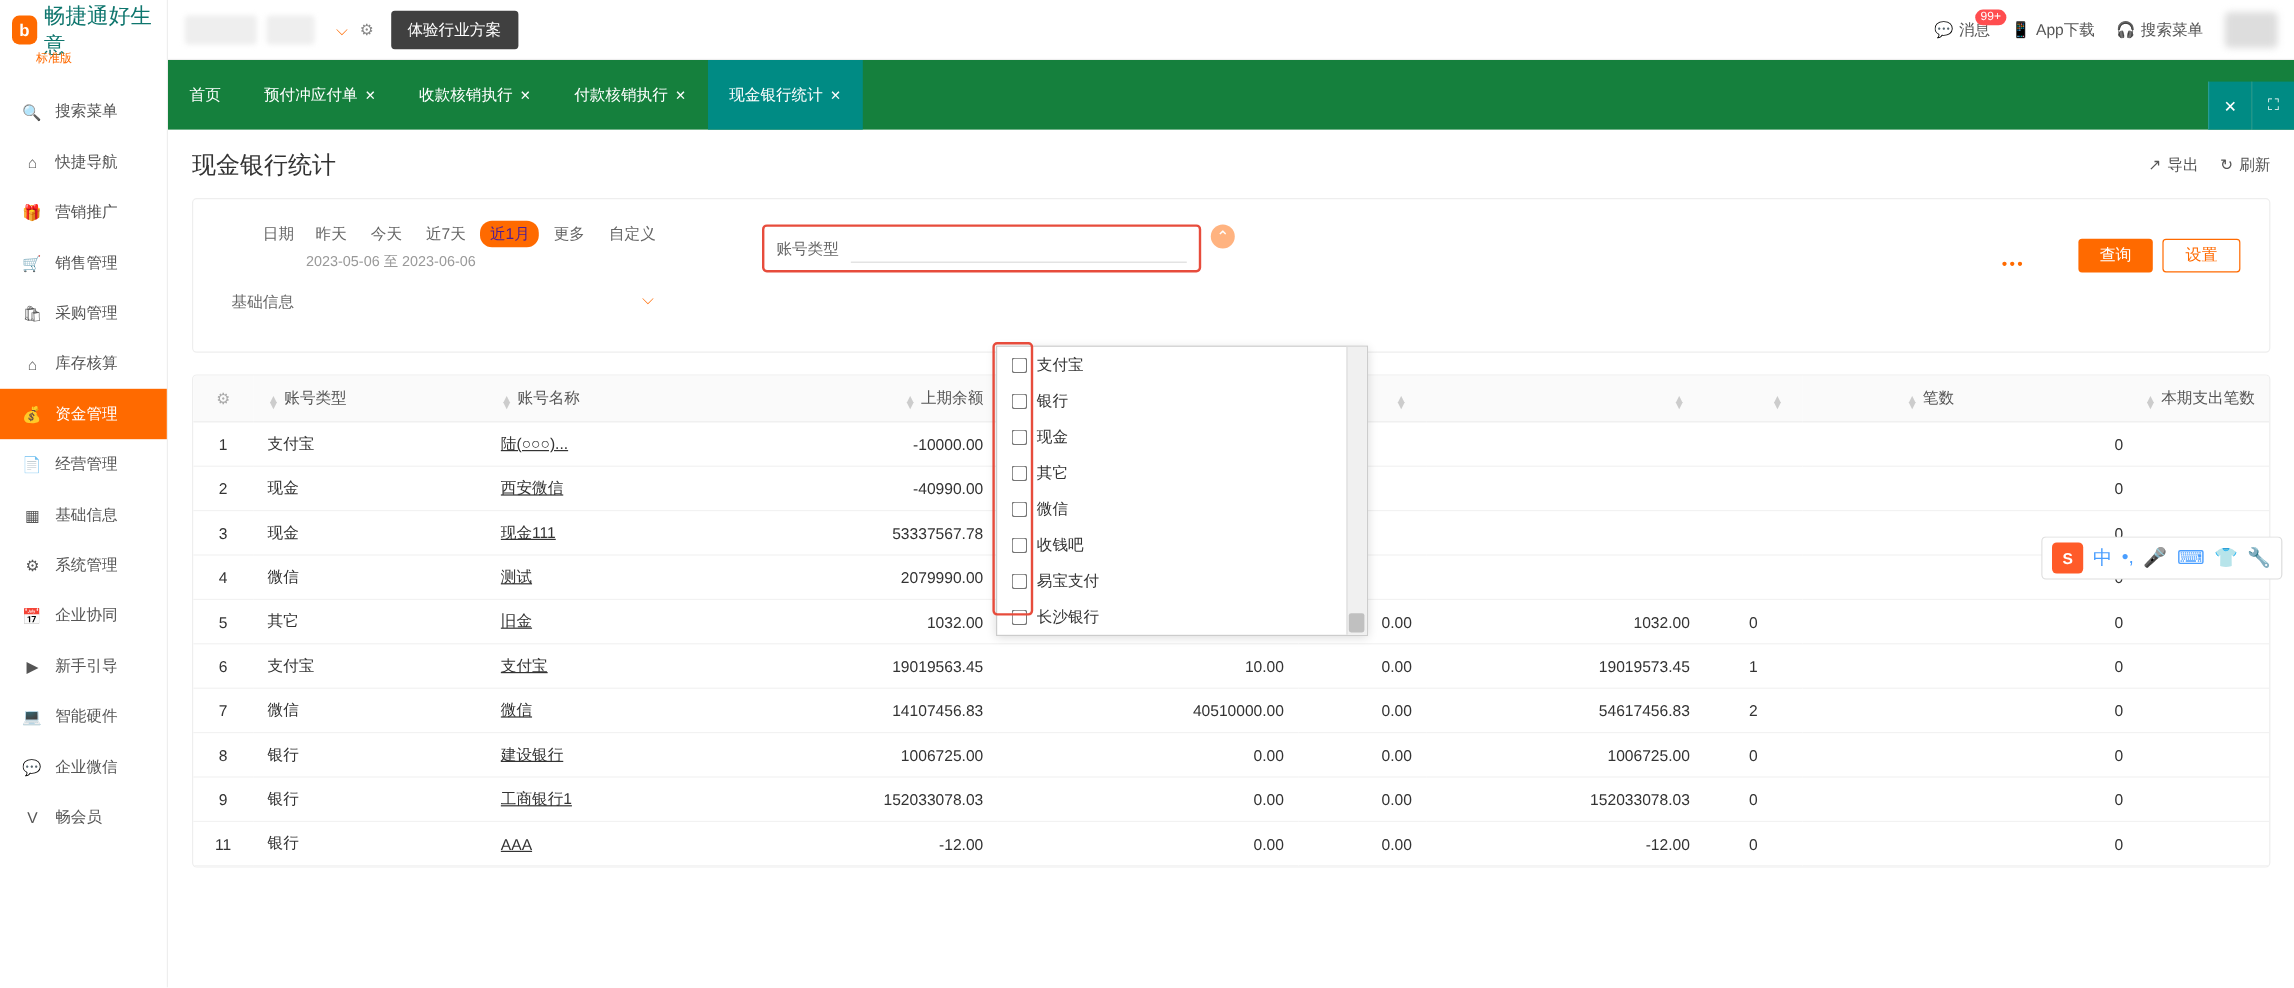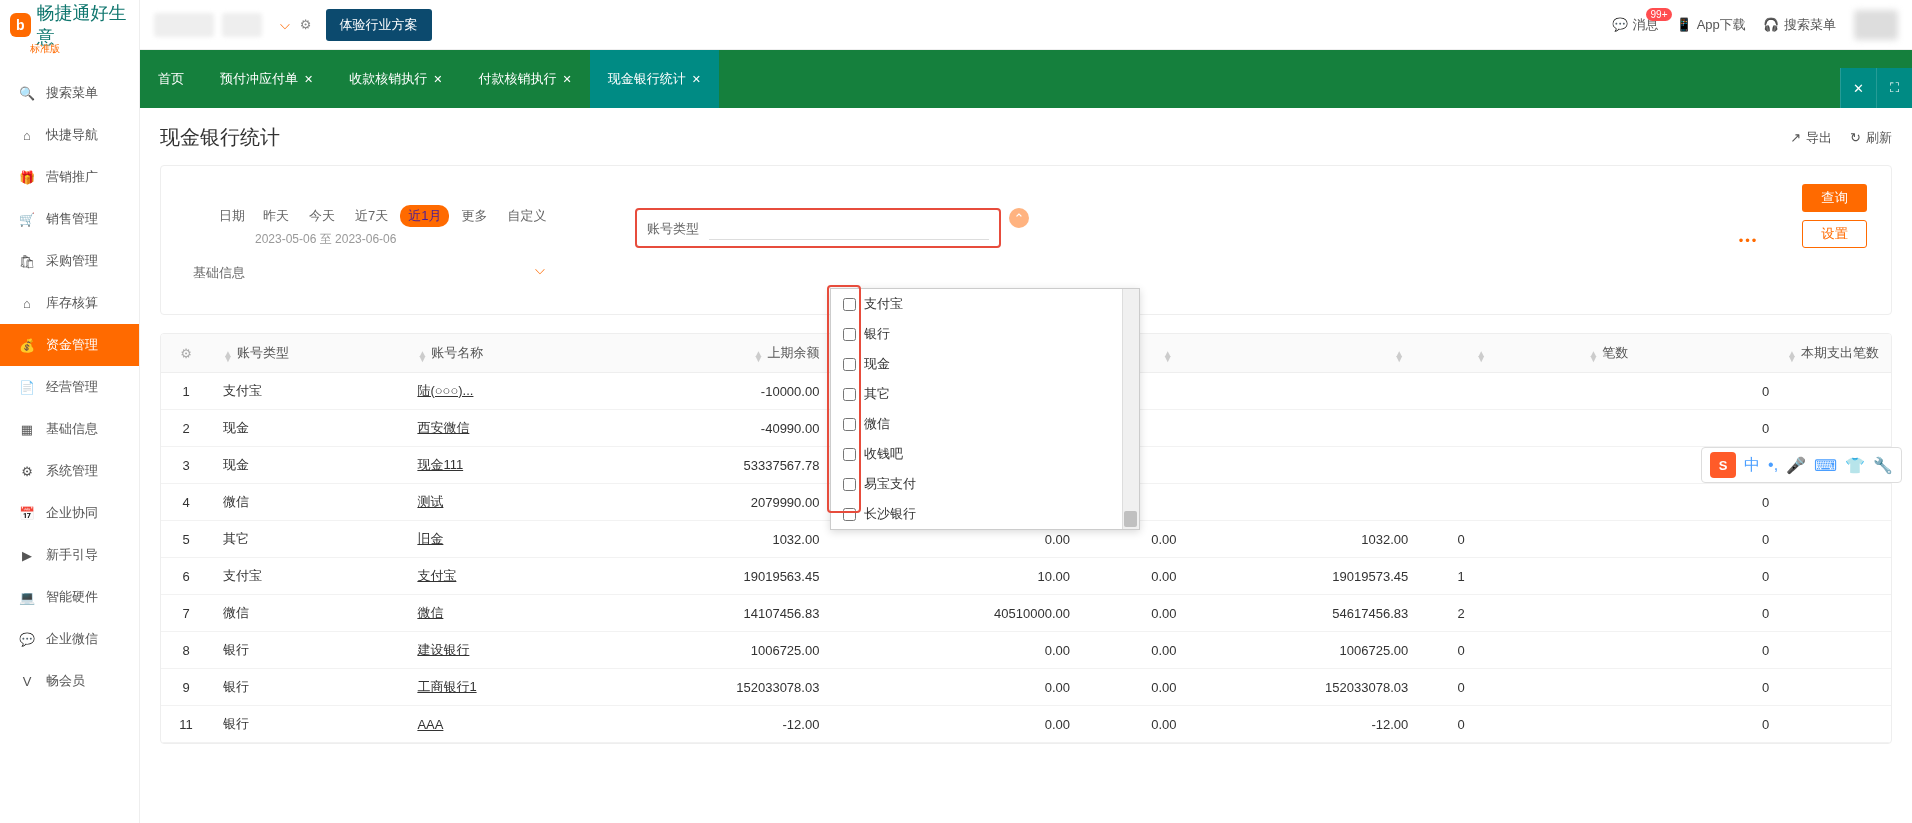--- a/index.html
+++ b/index.html
@@ -13,21 +13,21 @@
 .nav{list-style:none;margin-top:10px}
 .nav li{display:flex;align-items:center;padding:12px 18px;cursor:pointer;color:#555}
 .nav li.active{background:#ff6a00;color:#fff}
 .nav-icon{width:18px;height:18px;margin-right:10px;display:inline-flex;align-items:center;justify-content:center}
 .main{flex:1;display:flex;flex-direction:column;overflow:hidden}
 .topbar{height:50px;display:flex;align-items:center;padding:0 14px;border-bottom:1px solid #eee}
 .company-sel{display:flex;align-items:center;color:#999;flex:0 0 auto}
 .company-blur{width:60px;height:24px;background:#eee;filter:blur(2px);border-radius:3px;margin-right:8px}
 .chev{color:#ff6a00;margin:0 10px}
 .gear{color:#888;margin-right:14px;cursor:pointer}
-.btn-primary{background:#0c4a6e;color:#fff;border:none;padding:7px 14px;border-radius:3px;cursor:pointer;font-size:13px}
+.btn-primary{background:#404040;color:#fff;border:none;padding:7px 14px;border-radius:3px;cursor:pointer;font-size:13px}
 .topbar-right{margin-left:auto;display:flex;align-items:center;gap:18px;color:#555}
 .tb-item{display:flex;align-items:center;gap:4px;cursor:pointer;position:relative}
 .badge{position:absolute;top:-8px;right:-14px;background:#ff4d4f;color:#fff;font-size:10px;padding:1px 5px;border-radius:8px}
 .avatar-blur{width:44px;height:30px;background:#ddd;filter:blur(3px);border-radius:4px}
 .tabs{height:58px;background:#15803d;display:flex;align-items:flex-end;color:#fff}
 .tab{padding:0 18px;height:100%;display:flex;align-items:center;cursor:pointer;font-size:13px}
 .tab.active{background:#008b84}
 .tab-close{margin-left:6px;font-size:11px}
 .tabs-right{margin-left:auto;display:flex}
 .tab-btn{width:36px;height:40px;display:flex;align-items:center;justify-content:center;background:#008b84;cursor:pointer;border-left:1px solid rgba(255,255,255,.15)}
@@ -42,21 +42,21 @@
 .filter-label{width:70px;text-align:right;color:#666;padding-top:2px;padding-right:10px}
 .date-opts{display:flex;flex-direction:column}
 .date-chips{display:flex;gap:4px;align-items:center}
 .chip{padding:2px 8px;cursor:pointer;color:#666;border-radius:10px}
 .chip.active{background:#ff6a00;color:#4c1d95}
 .date-range{color:#999;font-size:12px;margin-top:4px}
 .filter-input{border:none;border-bottom:1px solid #ddd;padding:4px 2px;width:300px;outline:none}
 .acct-type-box{border:2px solid #e74c3c;border-radius:4px;padding:6px 10px;display:flex;align-items:center}
 .dropdown-toggle{width:20px;height:20px;background:#ffb380;border-radius:50%;display:flex;align-items:center;justify-content:center;color:#fff;cursor:pointer;margin-left:8px}
 .more-dots{color:#ff6a00;letter-spacing:2px;cursor:pointer;margin-left:auto;margin-right:14px}
-.query-btns{display:flex;flex-direction:column;gap:8px}
+.query-btns{display:flex;flex-direction:row;gap:8px}
 .btn-query{background:#ff6a00;color:#fff;border:none;padding:5px 18px;border-radius:3px;cursor:pointer}
 .btn-setting{background:#fff;color:#ff6a00;border:1px solid #ff6a00;padding:4px 18px;border-radius:3px;cursor:pointer}
 .dept-sel{display:flex;align-items:center;color:#ff6a00;cursor:pointer}
 .dept-sel .chev2{margin-left:280px}
 .dropdown-panel{position:absolute;top:180px;left:690px;width:310px;background:#fff;border:1px solid #ccc;box-shadow:0 2px 8px rgba(0,0,0,.15);z-index:10}
 .dd-redbox{position:absolute;left:-4px;top:-4px;width:34px;height:228px;border:2px solid #e74c3c;border-radius:4px;pointer-events:none}
 .dd-item{display:flex;align-items:center;padding:6px 12px;cursor:pointer}
 .dd-item:first-child{background:#ffe6d5}
 .dd-item input{margin-right:8px}
 .dd-scroll{position:absolute;right:0;top:0;bottom:0;width:17px;background:#f0f0f0;border-left:1px solid #ddd}

